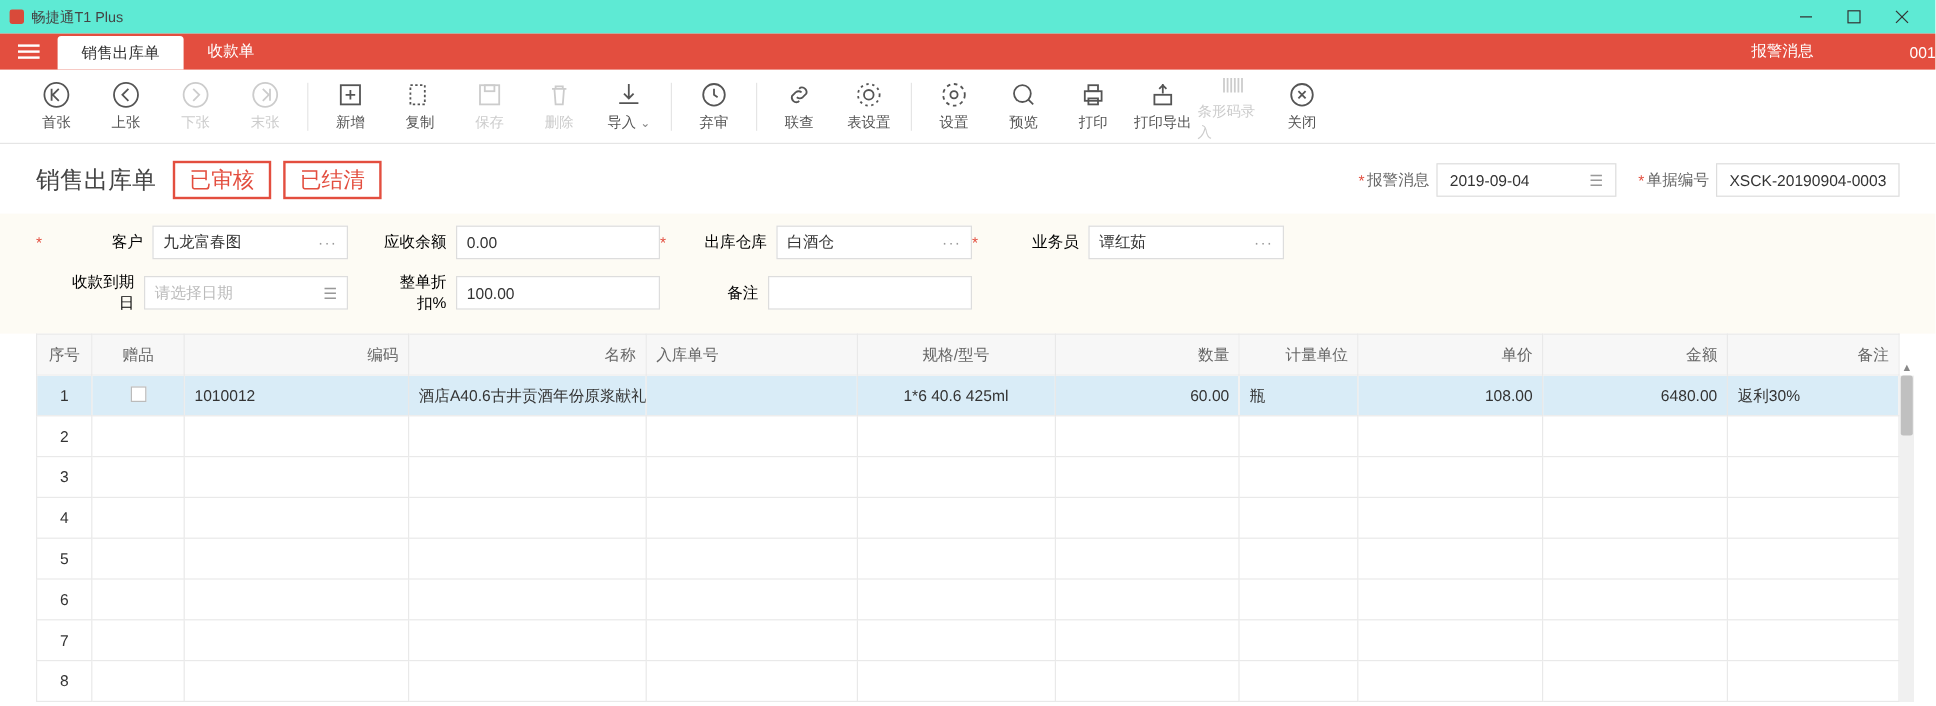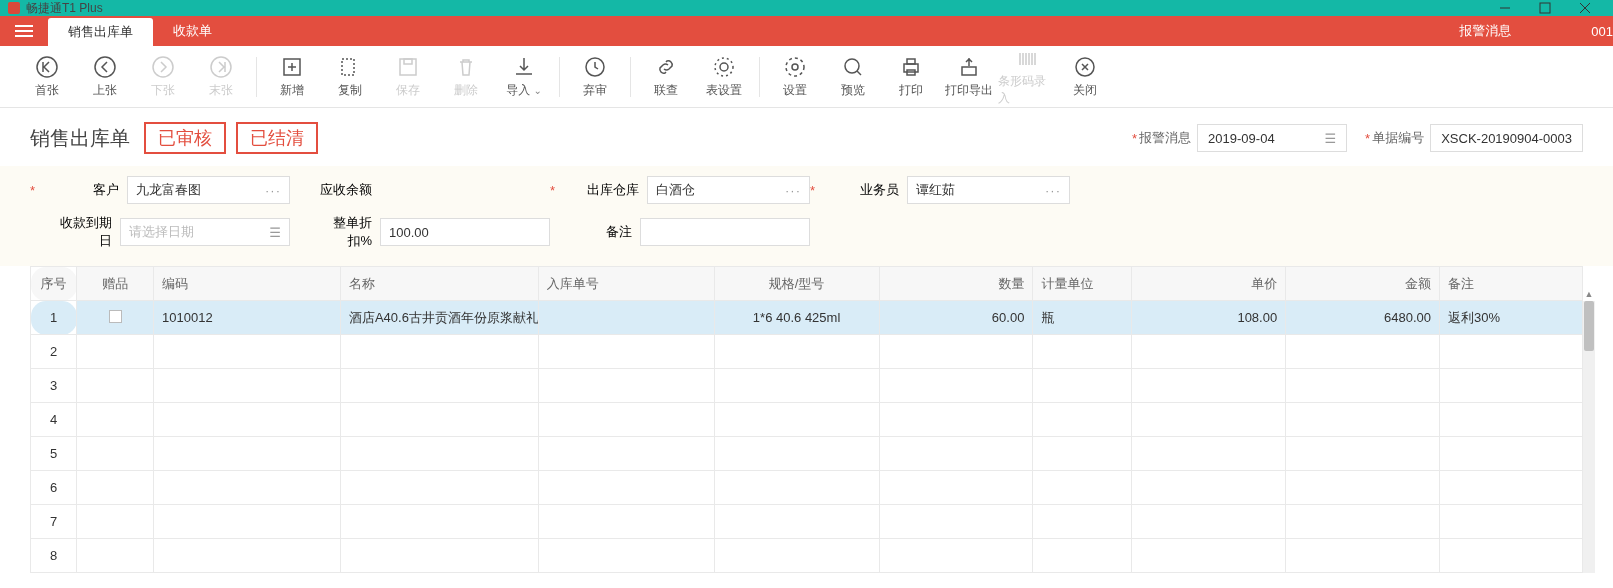--- a/index.html
+++ b/index.html
@@ -1,17 +1,17 @@
 <!DOCTYPE html>
 <html><head>
 <meta charset="utf-8">
 <style>
 * { margin: 0; padding: 0; box-sizing: border-box; font-family: "Microsoft YaHei", Arial, sans-serif; }
 body { background: #fff; font-size: 13px; color: #333; width: 1613px; height: 588px; overflow: hidden; position: relative; }
-.titlebar { height: 16px; background: #14b8a6; display: flex; align-items: center; padding: 0 8px; }
+.titlebar { height: 28px; background: #5eead4; display: flex; align-items: center; padding: 0 8px; }
 .titlebar .app-icon { width: 12px; height: 12px; background: #d94a3a; border-radius: 2px; margin-right: 6px; }
 .titlebar .title { font-size: 12px; color: #444; }
 .titlebar .spacer { flex: 1; }
 .titlebar .winbtn { width: 40px; height: 16px; display: flex; align-items: center; justify-content: center; color: #333; cursor: pointer; }
 .titlebar .winbtn svg { stroke: #333; stroke-width: 1; fill: none; }
 
 .tabbar { height: 30px; background: #e34e3f; display: flex; align-items: stretch; position: relative; }
 .menu-btn { width: 48px; display: flex; align-items: center; justify-content: center; color: #fff; cursor: pointer; }
 .menu-btn .lines { width: 18px; height: 12px; display: flex; flex-direction: column; justify-content: space-between; }
 .menu-btn .lines span { height: 2px; background: #fff; }
@@ -46,24 +46,24 @@
 .ff .req { color: #e34e3f; margin-right: 2px; }
 .ff .lbl { width: 58px; text-align: right; color: #000000; margin-right: 8px; font-size: 13px; margin-left: 24px; }
 .ff .inp { height: 28px; border: 1px solid #ddd; background: #fff; padding: 0 8px; display: flex; align-items: center; flex: 1; font-size: 13px; color: #333; position: relative; text-align: right; }
 .ff .inp .picker { margin-left: auto; color: #999; letter-spacing: 1px; }
 .ff .inp .dd { margin-left: auto; color: #999; }
 .ff .inp.ph { color: #bbb; }
 
 .table-wrap { position: relative; margin: 0 30px; }
 .tbl { width: 100%; border-collapse: collapse; table-layout: fixed; }
 .tbl th, .tbl td { border: 1px solid #e9e9e9; height: 34px; font-size: 13px; padding: 0 8px; overflow: hidden; white-space: nowrap; }
-.tbl th { background: #f7f7f7; color: #666; font-weight: normal; text-align: left; }
+.tbl th { background: #f7f7f7; color: #666; font-weight: normal; text-align: right; }
 .tbl td { color: #333; }
 .tbl tr.sel td { background: #d9ecf7; }
-.tbl .c-idx { width: 42px; text-align: center; border-radius: 15px; }
+.tbl .c-idx { width: 42px; text-align: center; }
 .tbl .c-gift { width: 70px; text-align: center; }
 .tbl .c-code { width: 170px; }
 .tbl .c-name { width: 180px; }
 .tbl .c-in { width: 160px; text-align: left; }
 .tbl .c-spec { width: 150px; text-align: center; }
 .tbl .c-qty { width: 140px; text-align: right; }
 .tbl .c-unit { width: 90px; }
 .tbl .c-price { width: 140px; text-align: right; }
 .tbl .c-amt { width: 140px; text-align: right; }
 .tbl .c-remark { width: 130px; }
@@ -310,20 +310,23 @@
     <div class="ff">
       <span class="req">*</span>
         <span class="lbl">客户</span>
       <div class="inp">
           <span>九龙富春图</span>
           <span class="picker">···</span>
         </div>
     </div>
     <div class="ff">
       <span class="lbl">应收余额</span>
+      <div class="inp">
+          <span>0.00</span>
+        </div>
     </div>
     <div class="ff">
       <span class="req">*</span>
         <span class="lbl">出库仓库</span>
       <div class="inp">
           <span>白酒仓</span>
           <span class="picker">···</span>
         </div>
     </div>
     <div class="ff">

